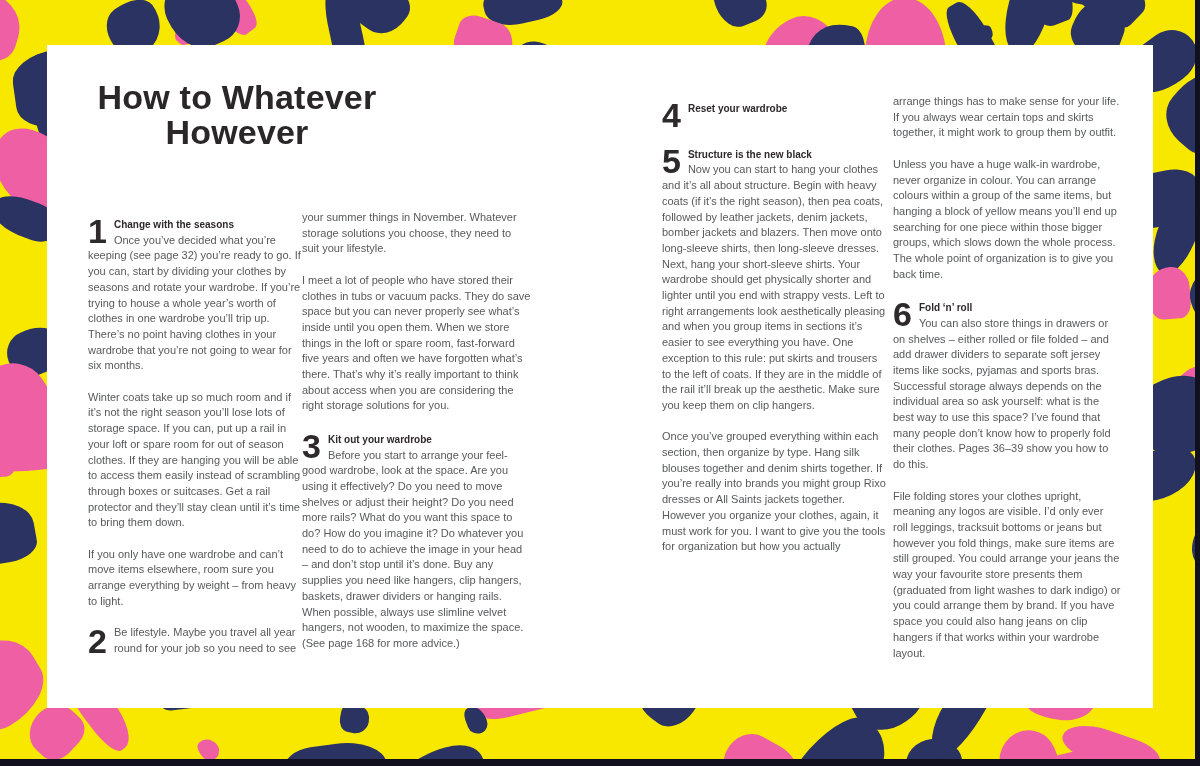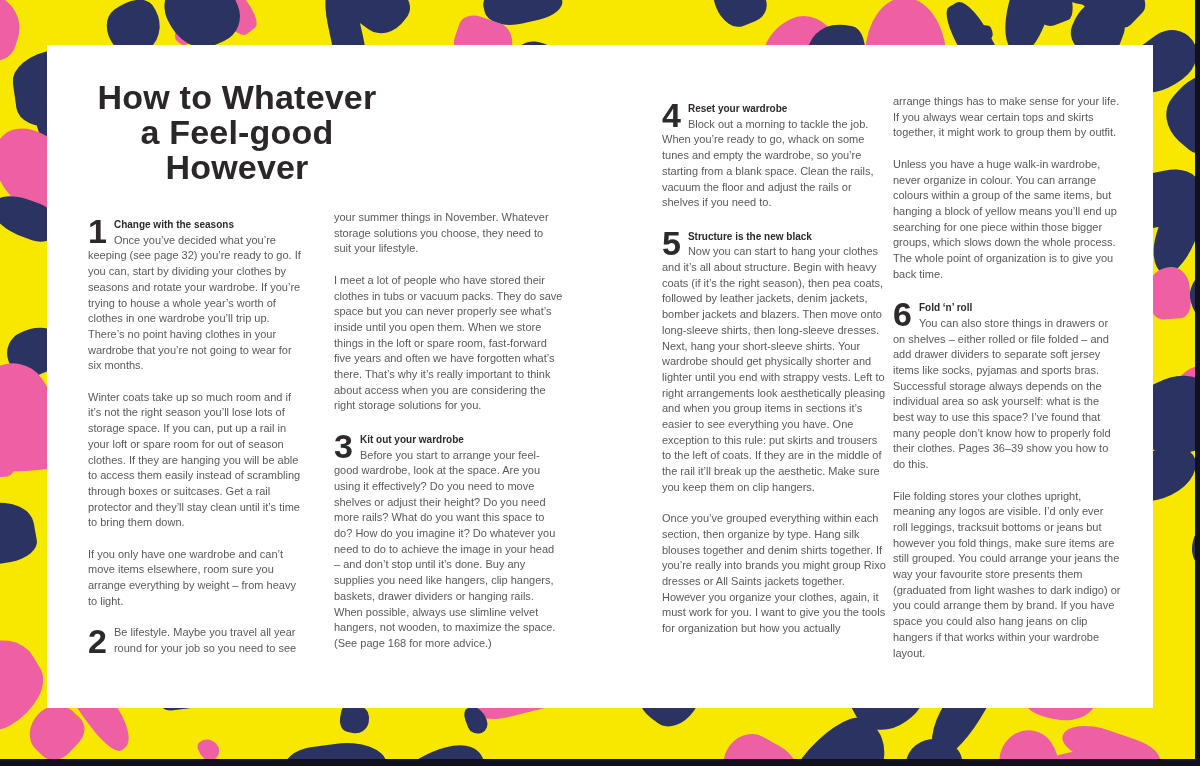--- a/index.html
+++ b/index.html
@@ -13,21 +13,21 @@
   .edge-bottom{position:absolute;left:0;right:0;bottom:0;height:7px;background:#10101f;}
   .edge-right{position:absolute;top:0;bottom:0;right:0;width:5px;background:#10101f;}
   .pages{position:absolute;left:47px;top:45px;width:1106px;height:663px;background:#ffffff;}
   .title{
     position:absolute;left:94px;top:80px;width:286px;text-align:center;
     font-size:34px;line-height:35px;font-weight:700;color:#2b2627;letter-spacing:.2px;
   }
   .title span{display:block;}
   .col{position:absolute;font-size:11px;line-height:15.7px;color:#58595b;letter-spacing:0;}
   .col-l1{left:88px;top:210px;width:219px;}
-  .col-l2{left:334px;top:210px;width:229px;}
+  .col-l2{left:302px;top:210px;width:229px;}
   .col-r1{left:662px;top:94px;width:224px;}
   .col-r2{left:893px;top:94px;width:228px;}
   .para{margin:0 0 15.7px 0;}
   .para::after{content:"";display:table;clear:both;}
   .sec{margin-top:5px;}
   .num{
     float:left;font-size:34px;line-height:28px;font-weight:700;color:#2e292a;
     margin:2px 7px 0 0;
   }
   .shead{display:block;font-weight:700;color:#2e292a;font-size:10px;line-height:15.7px;padding-top:2px;}
@@ -112,37 +112,36 @@
       <div class="blob" style="left: -42px; top: 503px; width: 77px; height: 61px; background: rgb(43, 51, 98); border-radius: 62% 66% 49% 37% / 60% 56% 35% 38%; transform: rotate(350deg);"></div>
       <div class="blob" style="left: -46px; top: 652px; width: 51px; height: 79px; background: rgb(238, 95, 164); border-radius: 48% 36% 42% 45% / 37% 33% 59% 60%; transform: rotate(34deg);"></div>
       <div class="blob" style="left: -30px; top: 375px; width: 100px; height: 72px; background: rgb(238, 95, 164); border-radius: 64% 66% 45% 65% / 56% 62% 67% 54%; transform: rotate(237deg);"></div>
       <div class="blob" style="left: -9px; top: 200px; width: 70px; height: 37px; background: rgb(43, 51, 98); border-radius: 47% 43% 34% 61% / 42% 58% 49% 55%; transform: rotate(19deg);"></div>
       <div class="blob" style="left: 1194px; top: 259px; width: 62px; height: 70px; background: rgb(43, 51, 98); border-radius: 55% 51% 42% 67% / 39% 59% 45%; transform: rotate(256deg);"></div>
     </div>
   <div class="pages"></div>
 
   <div class="title">
     <span>How to Whatever</span>
-    <span>a Feel-good</span>
     <span>However</span>
   </div>
 
   <div class="col col-l1">
       <div class="para sec"><span class="num">1</span><strong class="shead">Change with the seasons</strong><span>Once you’ve decided what you’re keeping (see page 32) you’re ready to go. If you can, start by dividing your clothes by seasons and rotate your wardrobe. If you’re trying to house a whole year’s worth of clothes in one wardrobe you’ll trip up. There’s no point having clothes in your wardrobe that you’re not going to wear for six months.</span></div>
       <div class="para"><span>Winter coats take up so much room and if it’s not the right season you’ll lose lots of storage space. If you can, put up a rail in your loft or spare room for out of season clothes. If they are hanging you will be able to access them easily instead of scrambling through boxes or suitcases. Get a rail protector and they’ll stay clean until it’s time to bring them down.</span></div>
       <div class="para"><span>If you only have one wardrobe and can’t move items elsewhere, room sure you arrange everything by weight – from heavy to light.</span></div>
       <div class="para sec"><span class="num">2</span><span>Be lifestyle. Maybe you travel all year round for your job so you need to see</span></div>
     </div>
   <div class="col col-l2">
       <div class="para"><span>your summer things in November. Whatever storage solutions you choose, they need to suit your lifestyle.</span></div>
       <div class="para"><span>I meet a lot of people who have stored their clothes in tubs or vacuum packs. They do save space but you can never properly see what’s inside until you open them. When we store things in the loft or spare room, fast-forward five years and often we have forgotten what’s there. That’s why it’s really important to think about access when you are considering the right storage solutions for you.</span></div>
       <div class="para sec"><span class="num">3</span><strong class="shead">Kit out your wardrobe</strong><span>Before you start to arrange your feel-good wardrobe, look at the space. Are you using it effectively? Do you need to move shelves or adjust their height? Do you need more rails? What do you want this space to do? How do you imagine it? Do whatever you need to do to achieve the image in your head – and don’t stop until it’s done. Buy any supplies you need like hangers, clip hangers, baskets, drawer dividers or hanging rails. When possible, always use slimline velvet hangers, not wooden, to maximize the space. (See page 168 for more advice.)</span></div>
     </div>
   <div class="col col-r1">
-      <div class="para sec"><span class="num">4</span><strong class="shead">Reset your wardrobe</strong><span>Block out a morning to tackle the job. When you’re ready to go, whack on some tunes and empty the wardrobe, so you’re starting from a blank space. Clean the rails, vacuum the floor and adjust the rails or shelves if you need to.</span></div>
+      <div class="para sec"><span class="num">4</span><strong class="shead">Reset your wardrobe</strong></div>
       <div class="para sec"><span class="num">5</span><strong class="shead">Structure is the new black</strong><span>Now you can start to hang your clothes and it’s all about structure. Begin with heavy coats (if it’s the right season), then pea coats, followed by leather jackets, denim jackets, bomber jackets and blazers. Then move onto long-sleeve shirts, then long-sleeve dresses. Next, hang your short-sleeve shirts. Your wardrobe should get physically shorter and lighter until you end with strappy vests. Left to right arrangements look aesthetically pleasing and when you group items in sections it’s easier to see everything you have. One exception to this rule: put skirts and trousers to the left of coats. If they are in the middle of the rail it’ll break up the aesthetic. Make sure you keep them on clip hangers.</span></div>
       <div class="para"><span>Once you’ve grouped everything within each section, then organize by type. Hang silk blouses together and denim shirts together. If you’re really into brands you might group Rixo dresses or All Saints jackets together. However you organize your clothes, again, it must work for you. I want to give you the tools for organization but how you actually</span></div>
     </div>
   <div class="col col-r2">
       <div class="para"><span>arrange things has to make sense for your life. If you always wear certain tops and skirts together, it might work to group them by outfit.</span></div>
       <div class="para"><span>Unless you have a huge walk-in wardrobe, never organize in colour. You can arrange colours within a group of the same items, but hanging a block of yellow means you’ll end up searching for one piece within those bigger groups, which slows down the whole process. The whole point of organization is to give you back time.</span></div>
       <div class="para sec"><span class="num">6</span><strong class="shead">Fold ‘n’ roll</strong><span>You can also store things in drawers or on shelves – either rolled or file folded – and add drawer dividers to separate soft jersey items like socks, pyjamas and sports bras. Successful storage always depends on the individual area so ask yourself: what is the best way to use this space? I’ve found that many people don’t know how to properly fold their clothes. Pages 36–39 show you how to do this.</span></div>
       <div class="para"><span>File folding stores your clothes upright, meaning any logos are visible. I’d only ever roll leggings, tracksuit bottoms or jeans but however you fold things, make sure items are still grouped. You could arrange your jeans the way your favourite store presents them (graduated from light washes to dark indigo) or you could arrange them by brand. If you have space you could also hang jeans on clip hangers if that works within your wardrobe layout.</span></div>
     </div>
 

